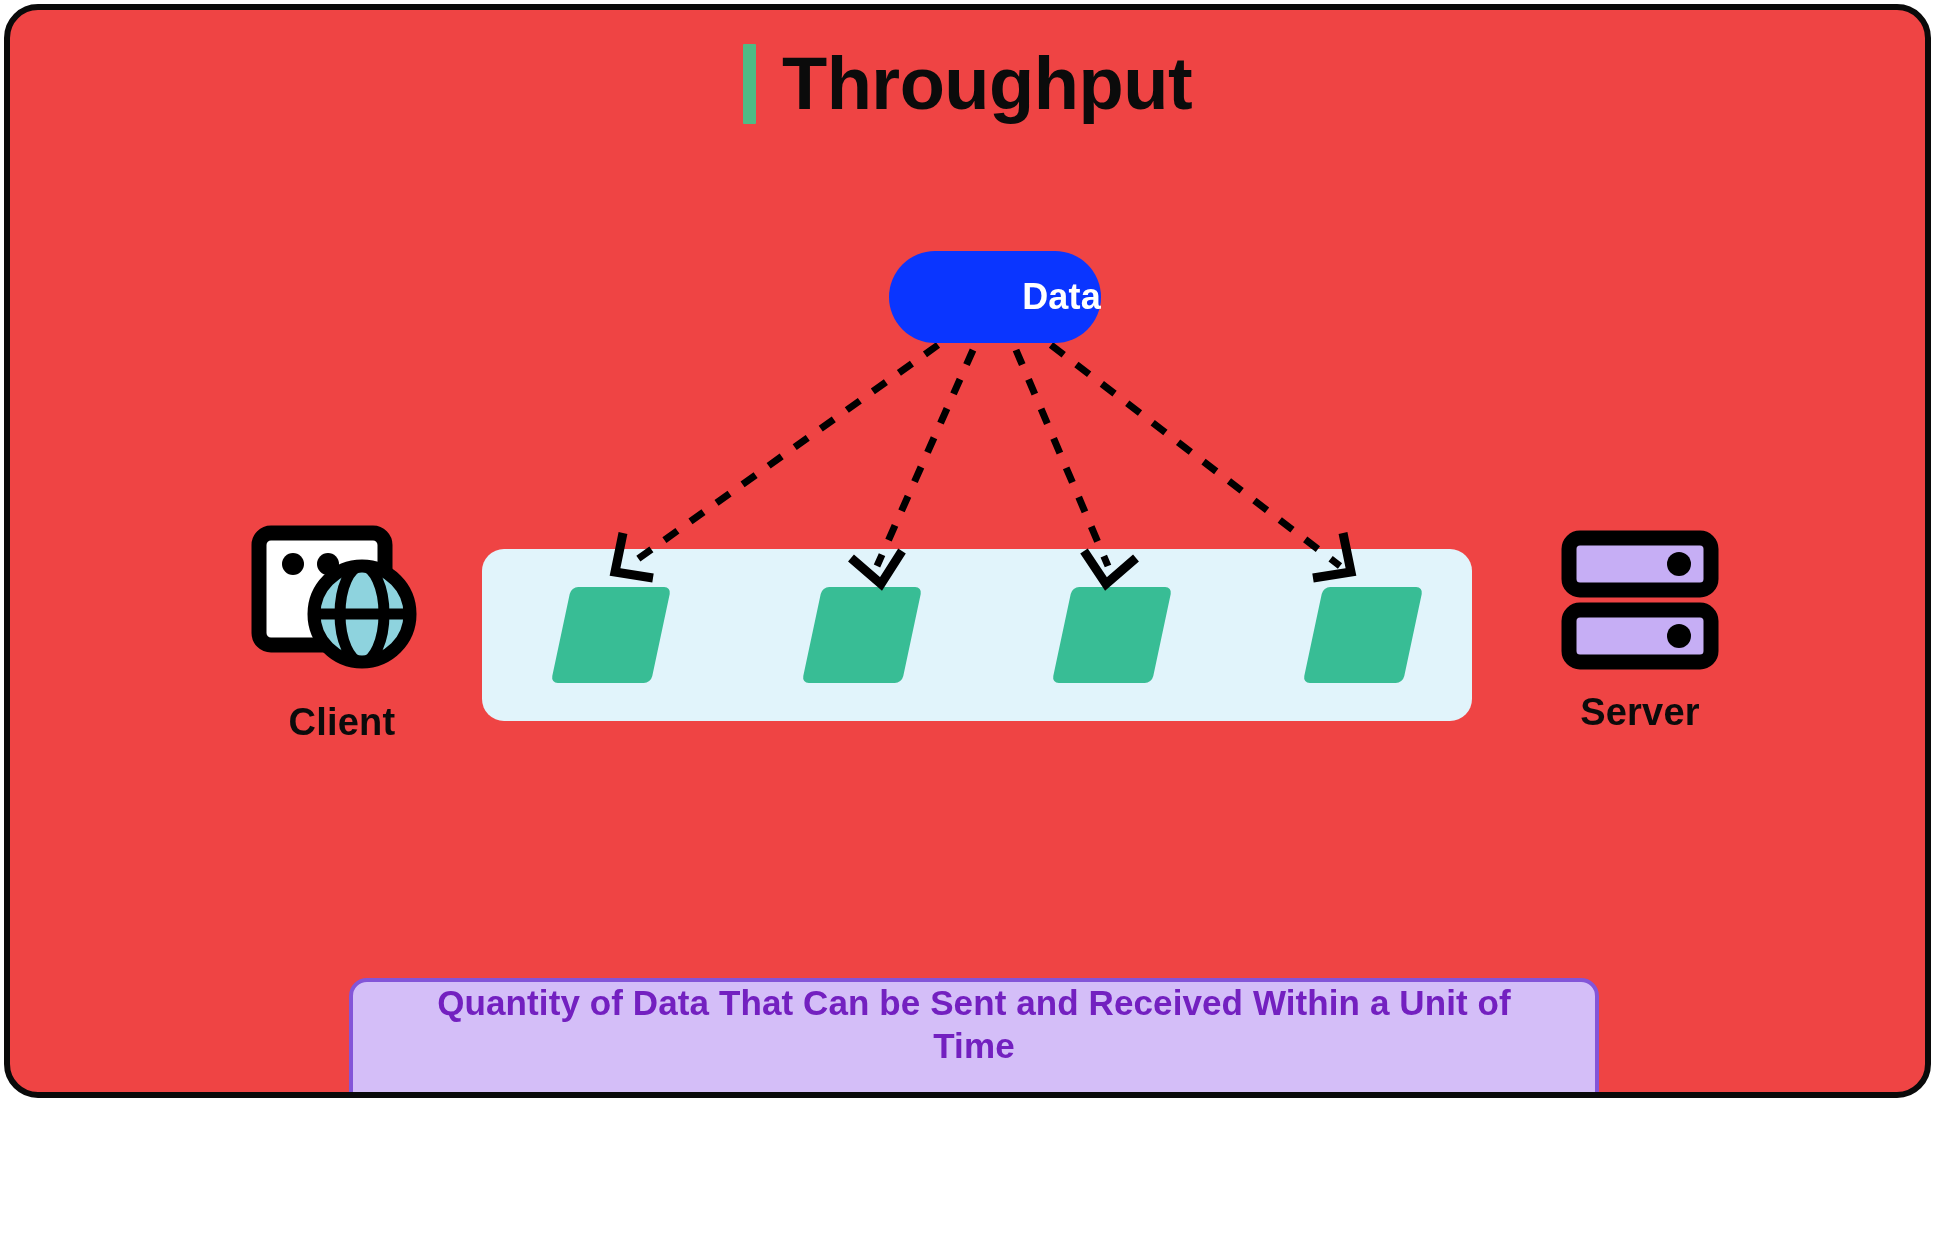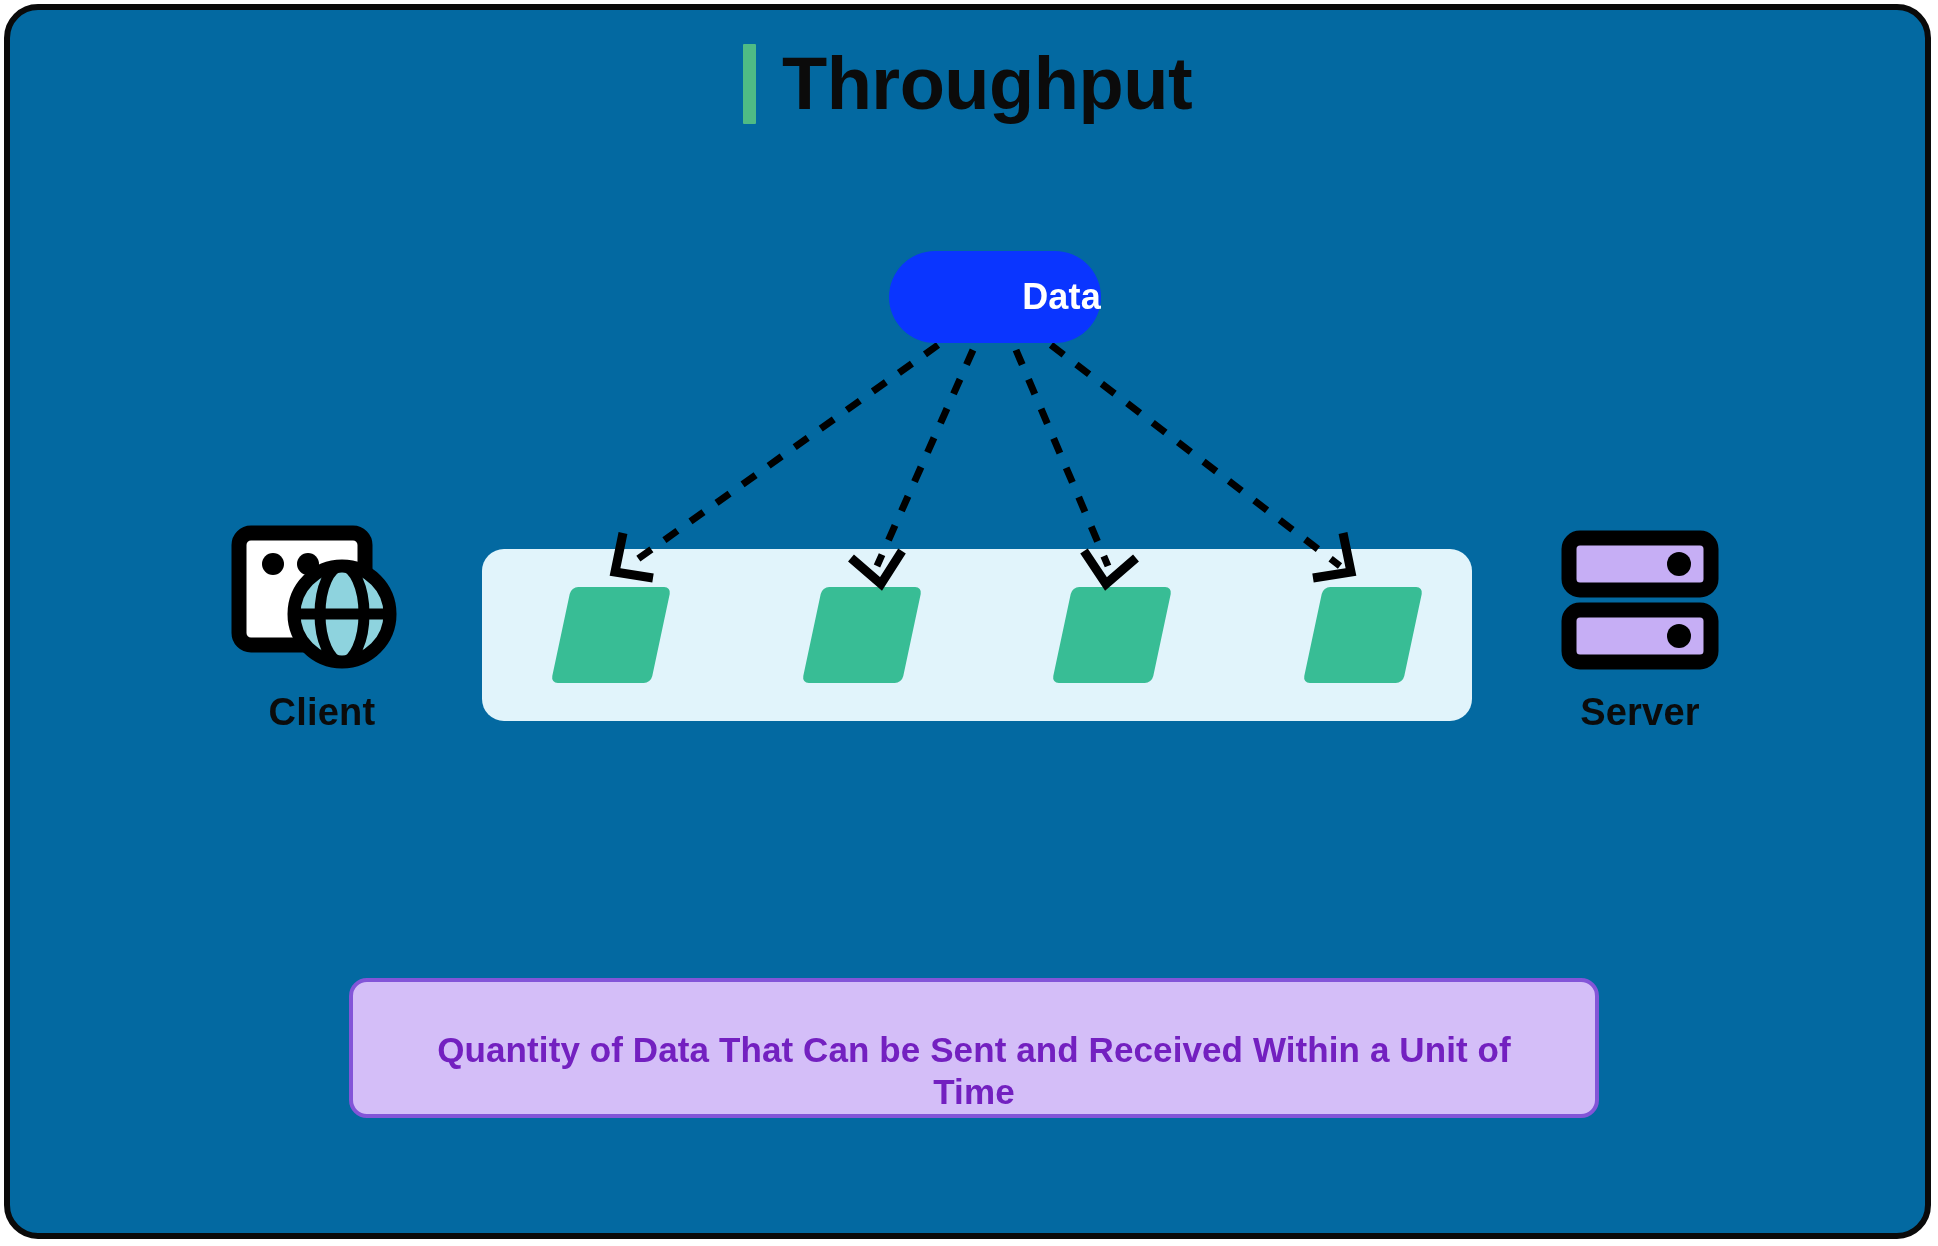--- a/index.html
+++ b/index.html
@@ -12,23 +12,23 @@
     height: 1246px;
     font-family: "Liberation Sans", sans-serif;
     overflow: hidden;
   }
 
   .card {
     position: absolute;
     left: 4px;
     top: 4px;
     width: 1927px;
-    height: 1235px;
+    height: 1094px;
     box-sizing: border-box;
-    background: #0369a1;
+    background: #ef4444;
     border: 6px solid #0A0A0A;
     border-radius: 34px;
     overflow: hidden;
   }
 
   
   .title-row {
     position: absolute;
     left: 0;
     top: 34px;
@@ -110,21 +110,21 @@
   .packet.p2 { left: 1052px; }
   .packet.p3 { left: 1303px; }
 
   
   .node {
     position: absolute;
     display: flex;
     flex-direction: column;
     align-items: center;
   }
-  .node-client { left: 202px; top: 515px; width: 220px; }
+  .node-client { left: 222px; top: 515px; width: 220px; gap: 10px; }
   .node-server { left: 1520px; top: 515px; width: 220px; }
 
   .node-icon { height: 150px; display: flex; align-items: center; justify-content: center; }
   .node-label {
     margin-top: 16px;
     font-size: 38px;
     font-weight: 700;
     color: #0B0B0B;
     letter-spacing: 0.2px;
   }
@@ -134,21 +134,21 @@
     position: absolute;
     left: 339px;
     top: 968px;
     width: 1250px;
     height: 140px;
     box-sizing: border-box;
     background: #D4BEF8;
     border: 4px solid #8355D8;
     border-radius: 18px;
     display: flex;
-    align-items: flex-end;
+    align-items: flex-start;
     justify-content: center;
     padding: 0 40px;
   }
   .caption-text {
     font-size: 35px;
     font-weight: 700;
     color: #7320C0;
     text-align: center;
     line-height: 1.22;
     letter-spacing: 0.1px;

